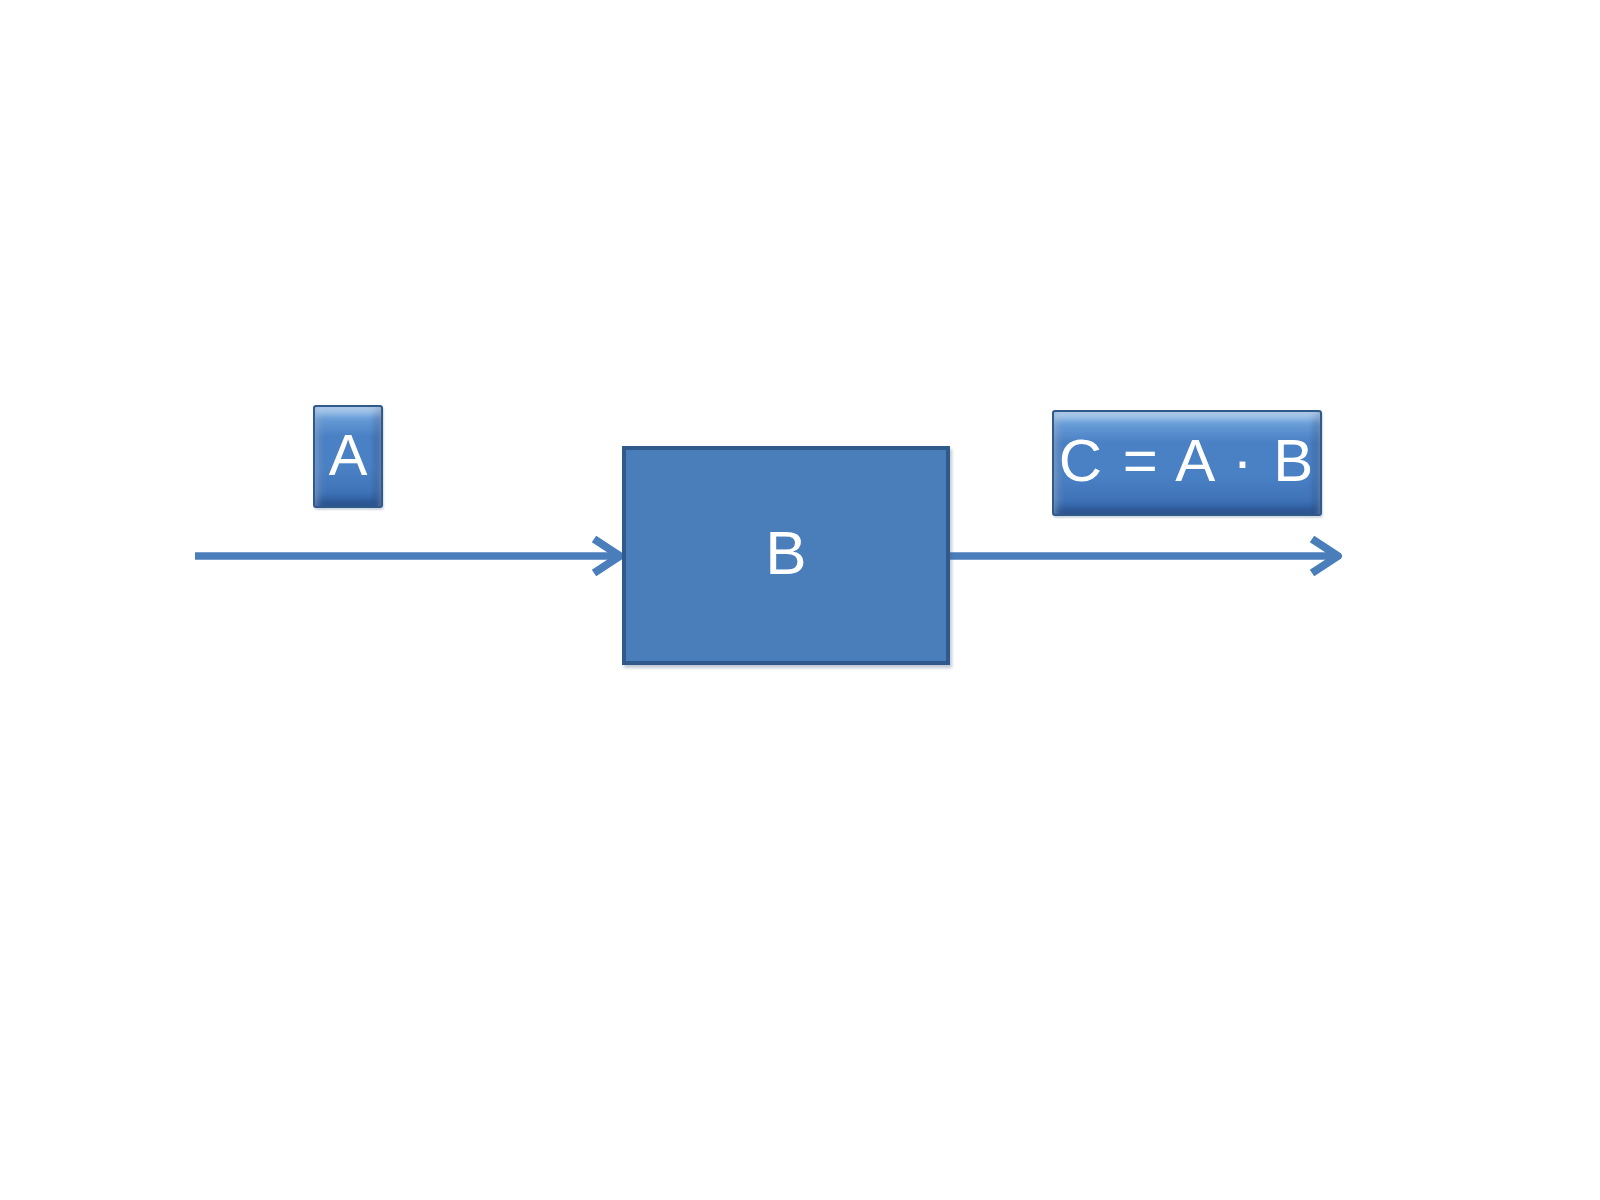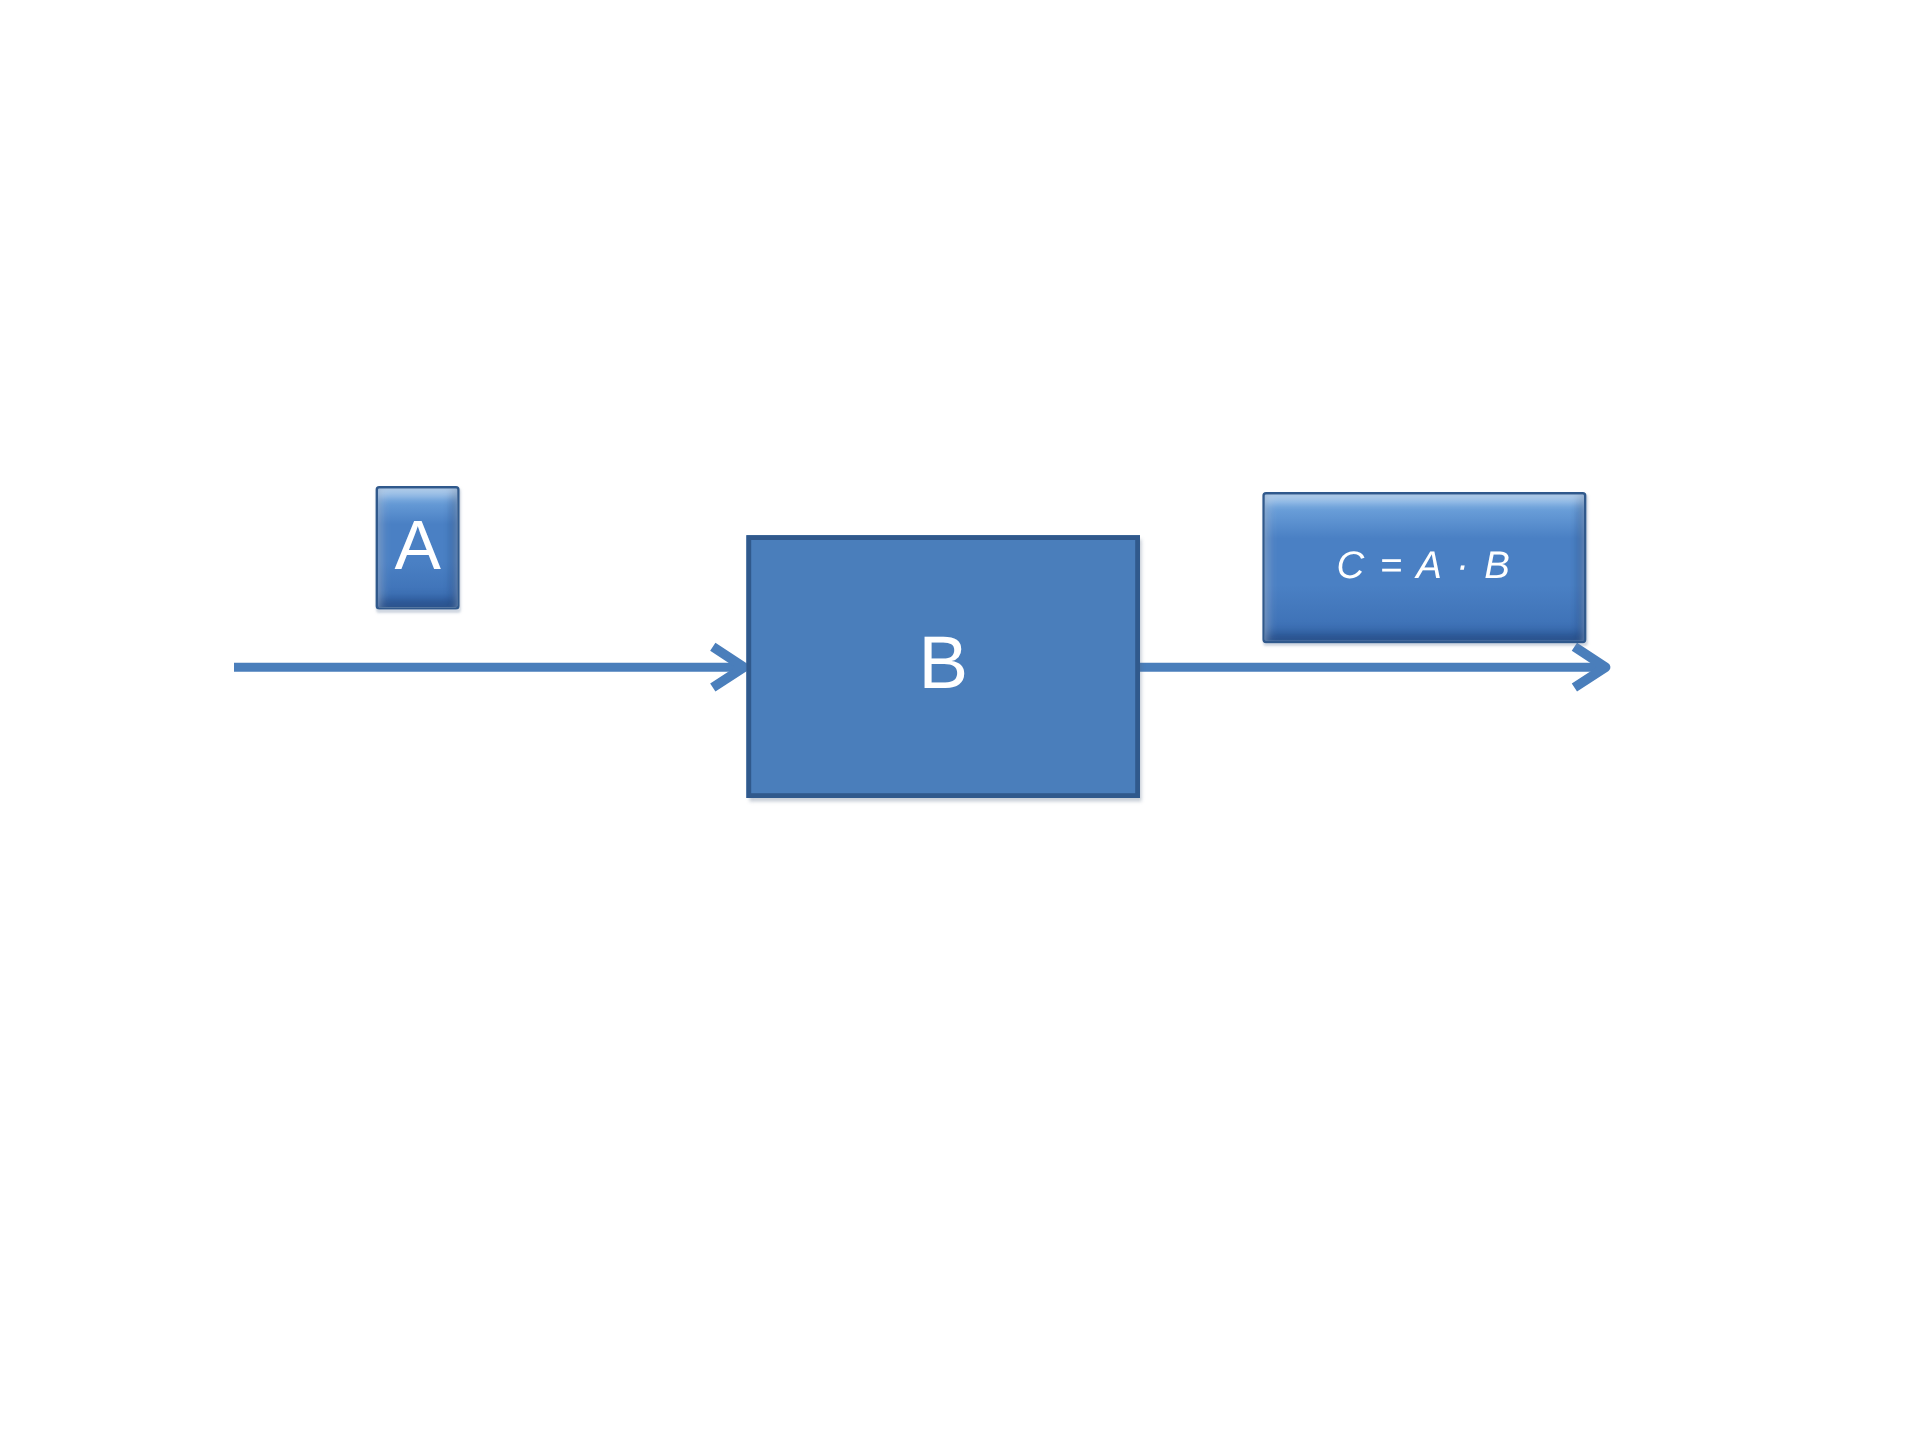--- a/index.html
+++ b/index.html
@@ -91,24 +91,23 @@
     left: 313px;
     top: 405px;
     width: 70px;
     height: 103px;
     font-size: 58px;
   }
   .chip-c {
     left: 1052px;
     top: 410px;
     width: 270px;
-    height: 126px;
-    font-size: 32px;
+    height: 106px;
+    font-size: 60px;
     letter-spacing: 2px;
-    font-style: italic;
   }
   .chip-label {
     line-height: 1;
     padding-bottom: 4px;
     white-space: nowrap;
   }
 </style>
 </head>
 <body>
 

